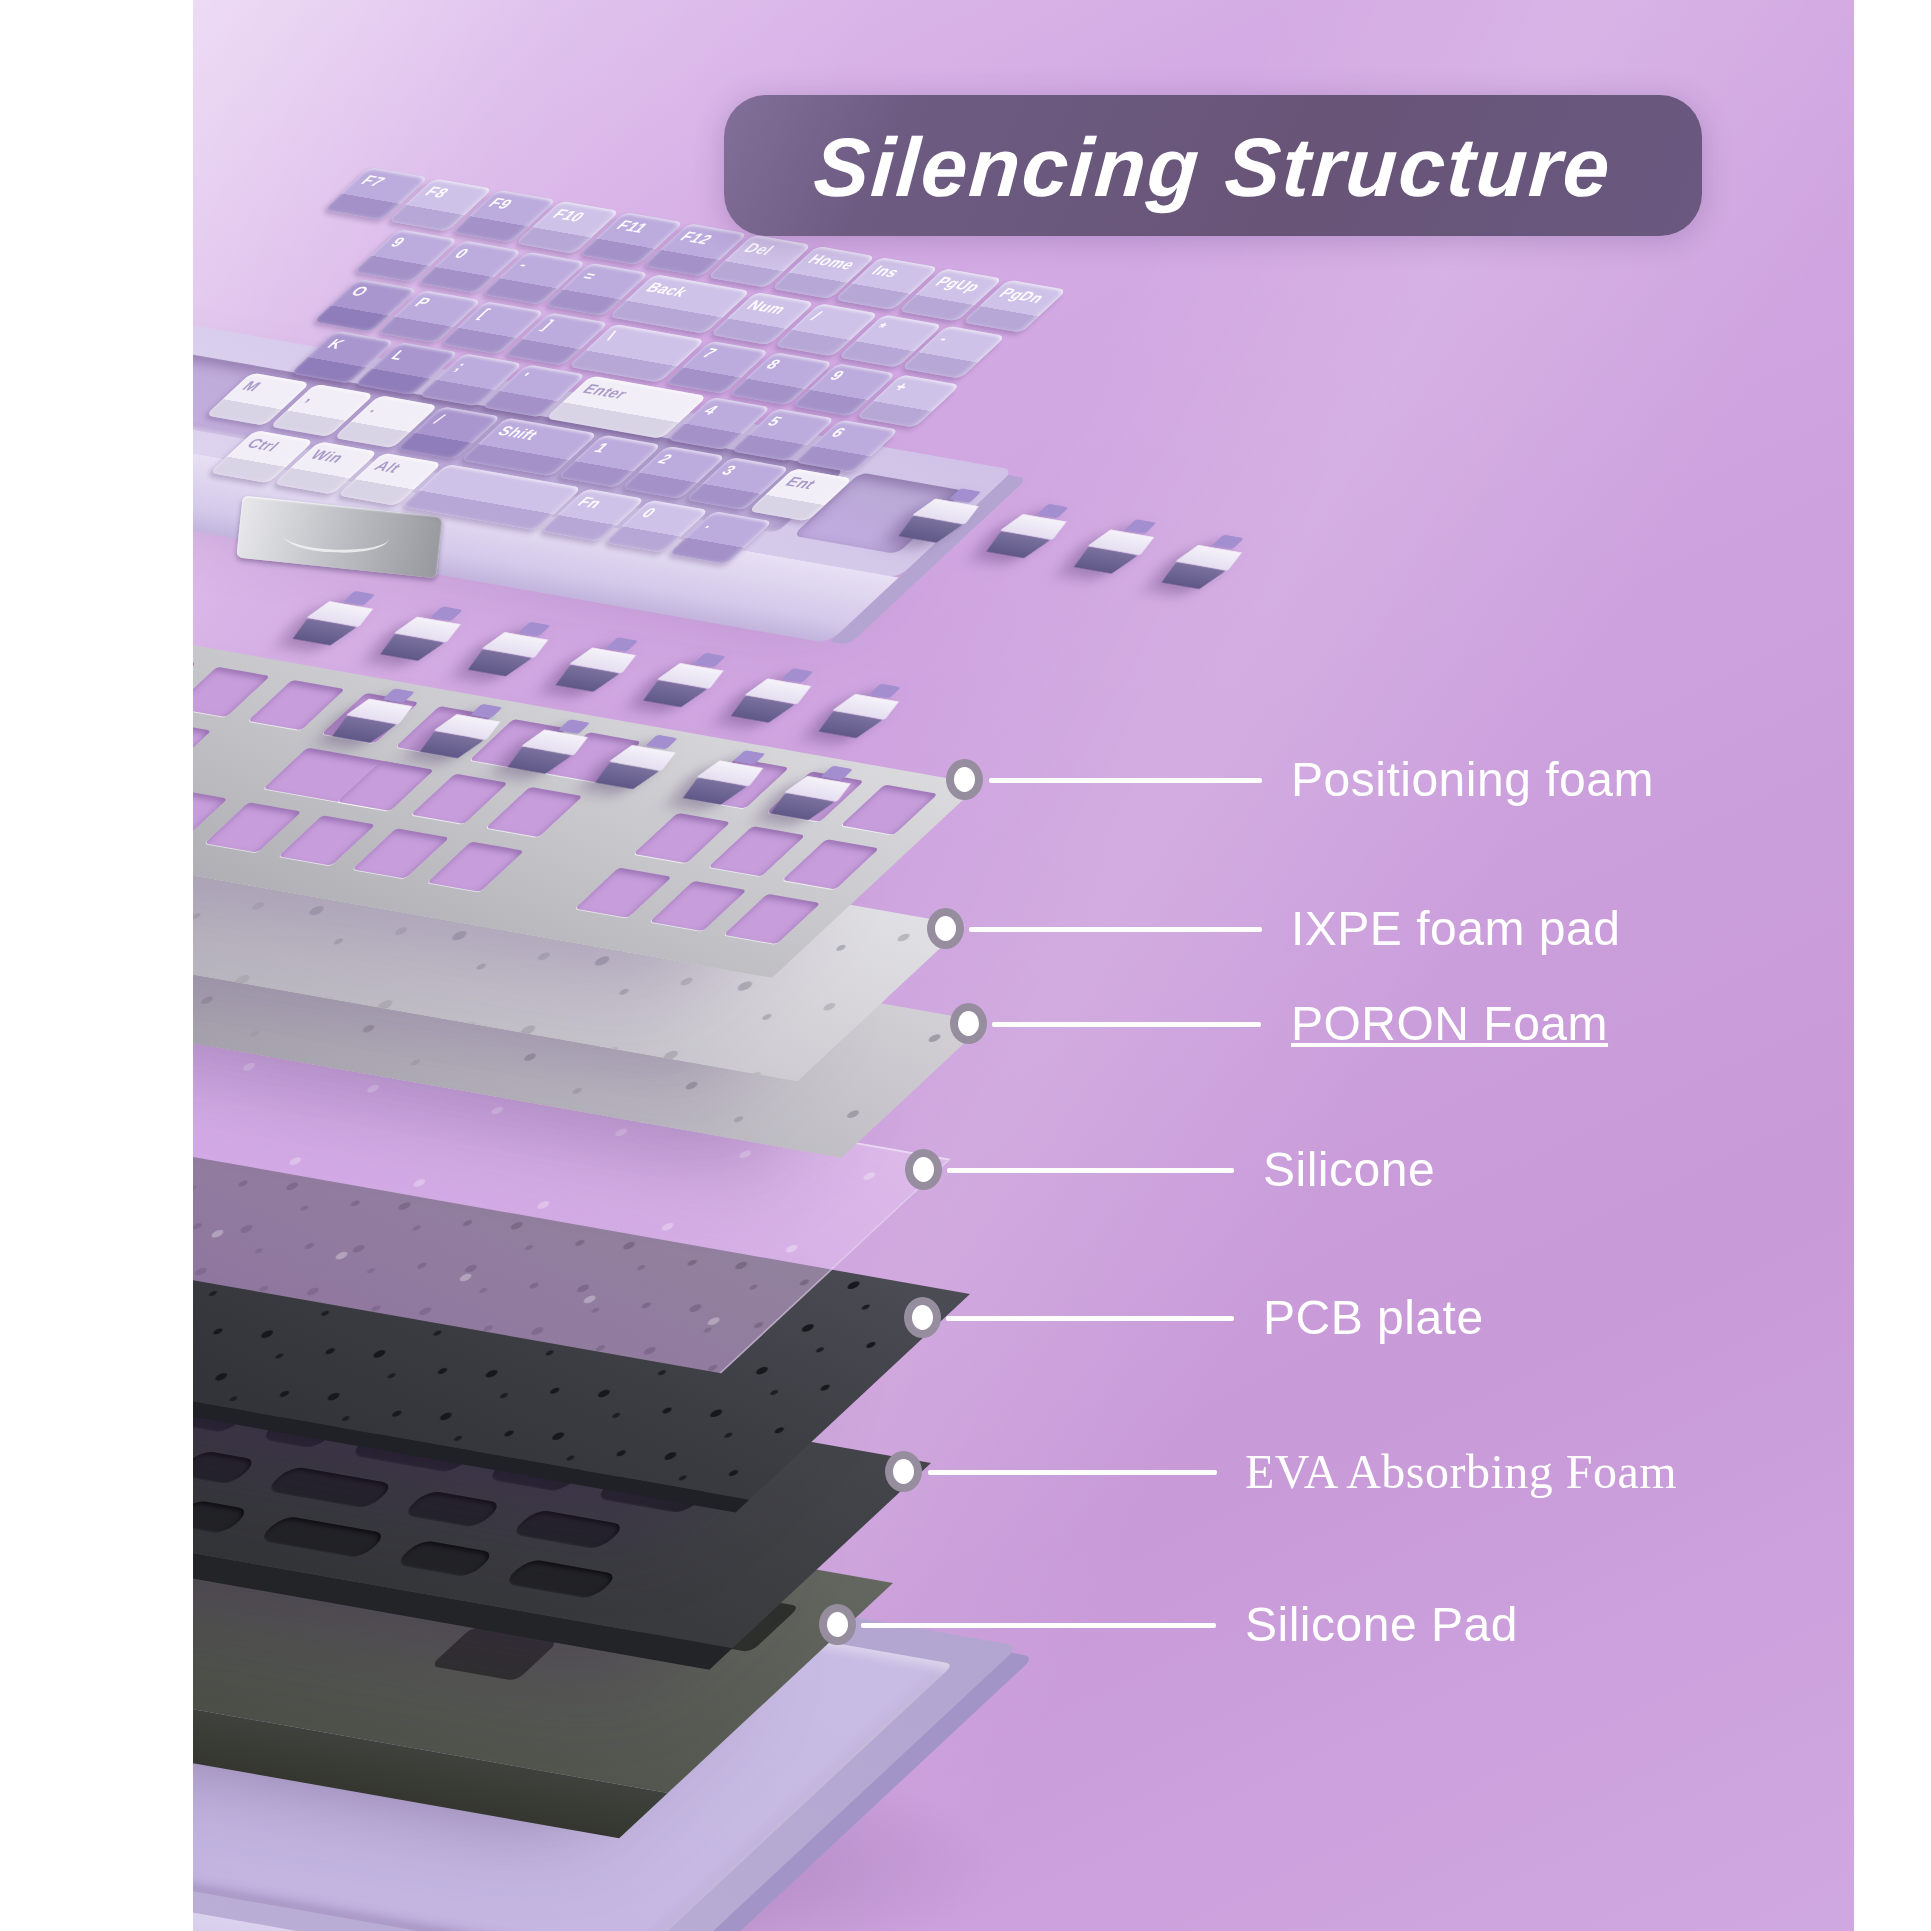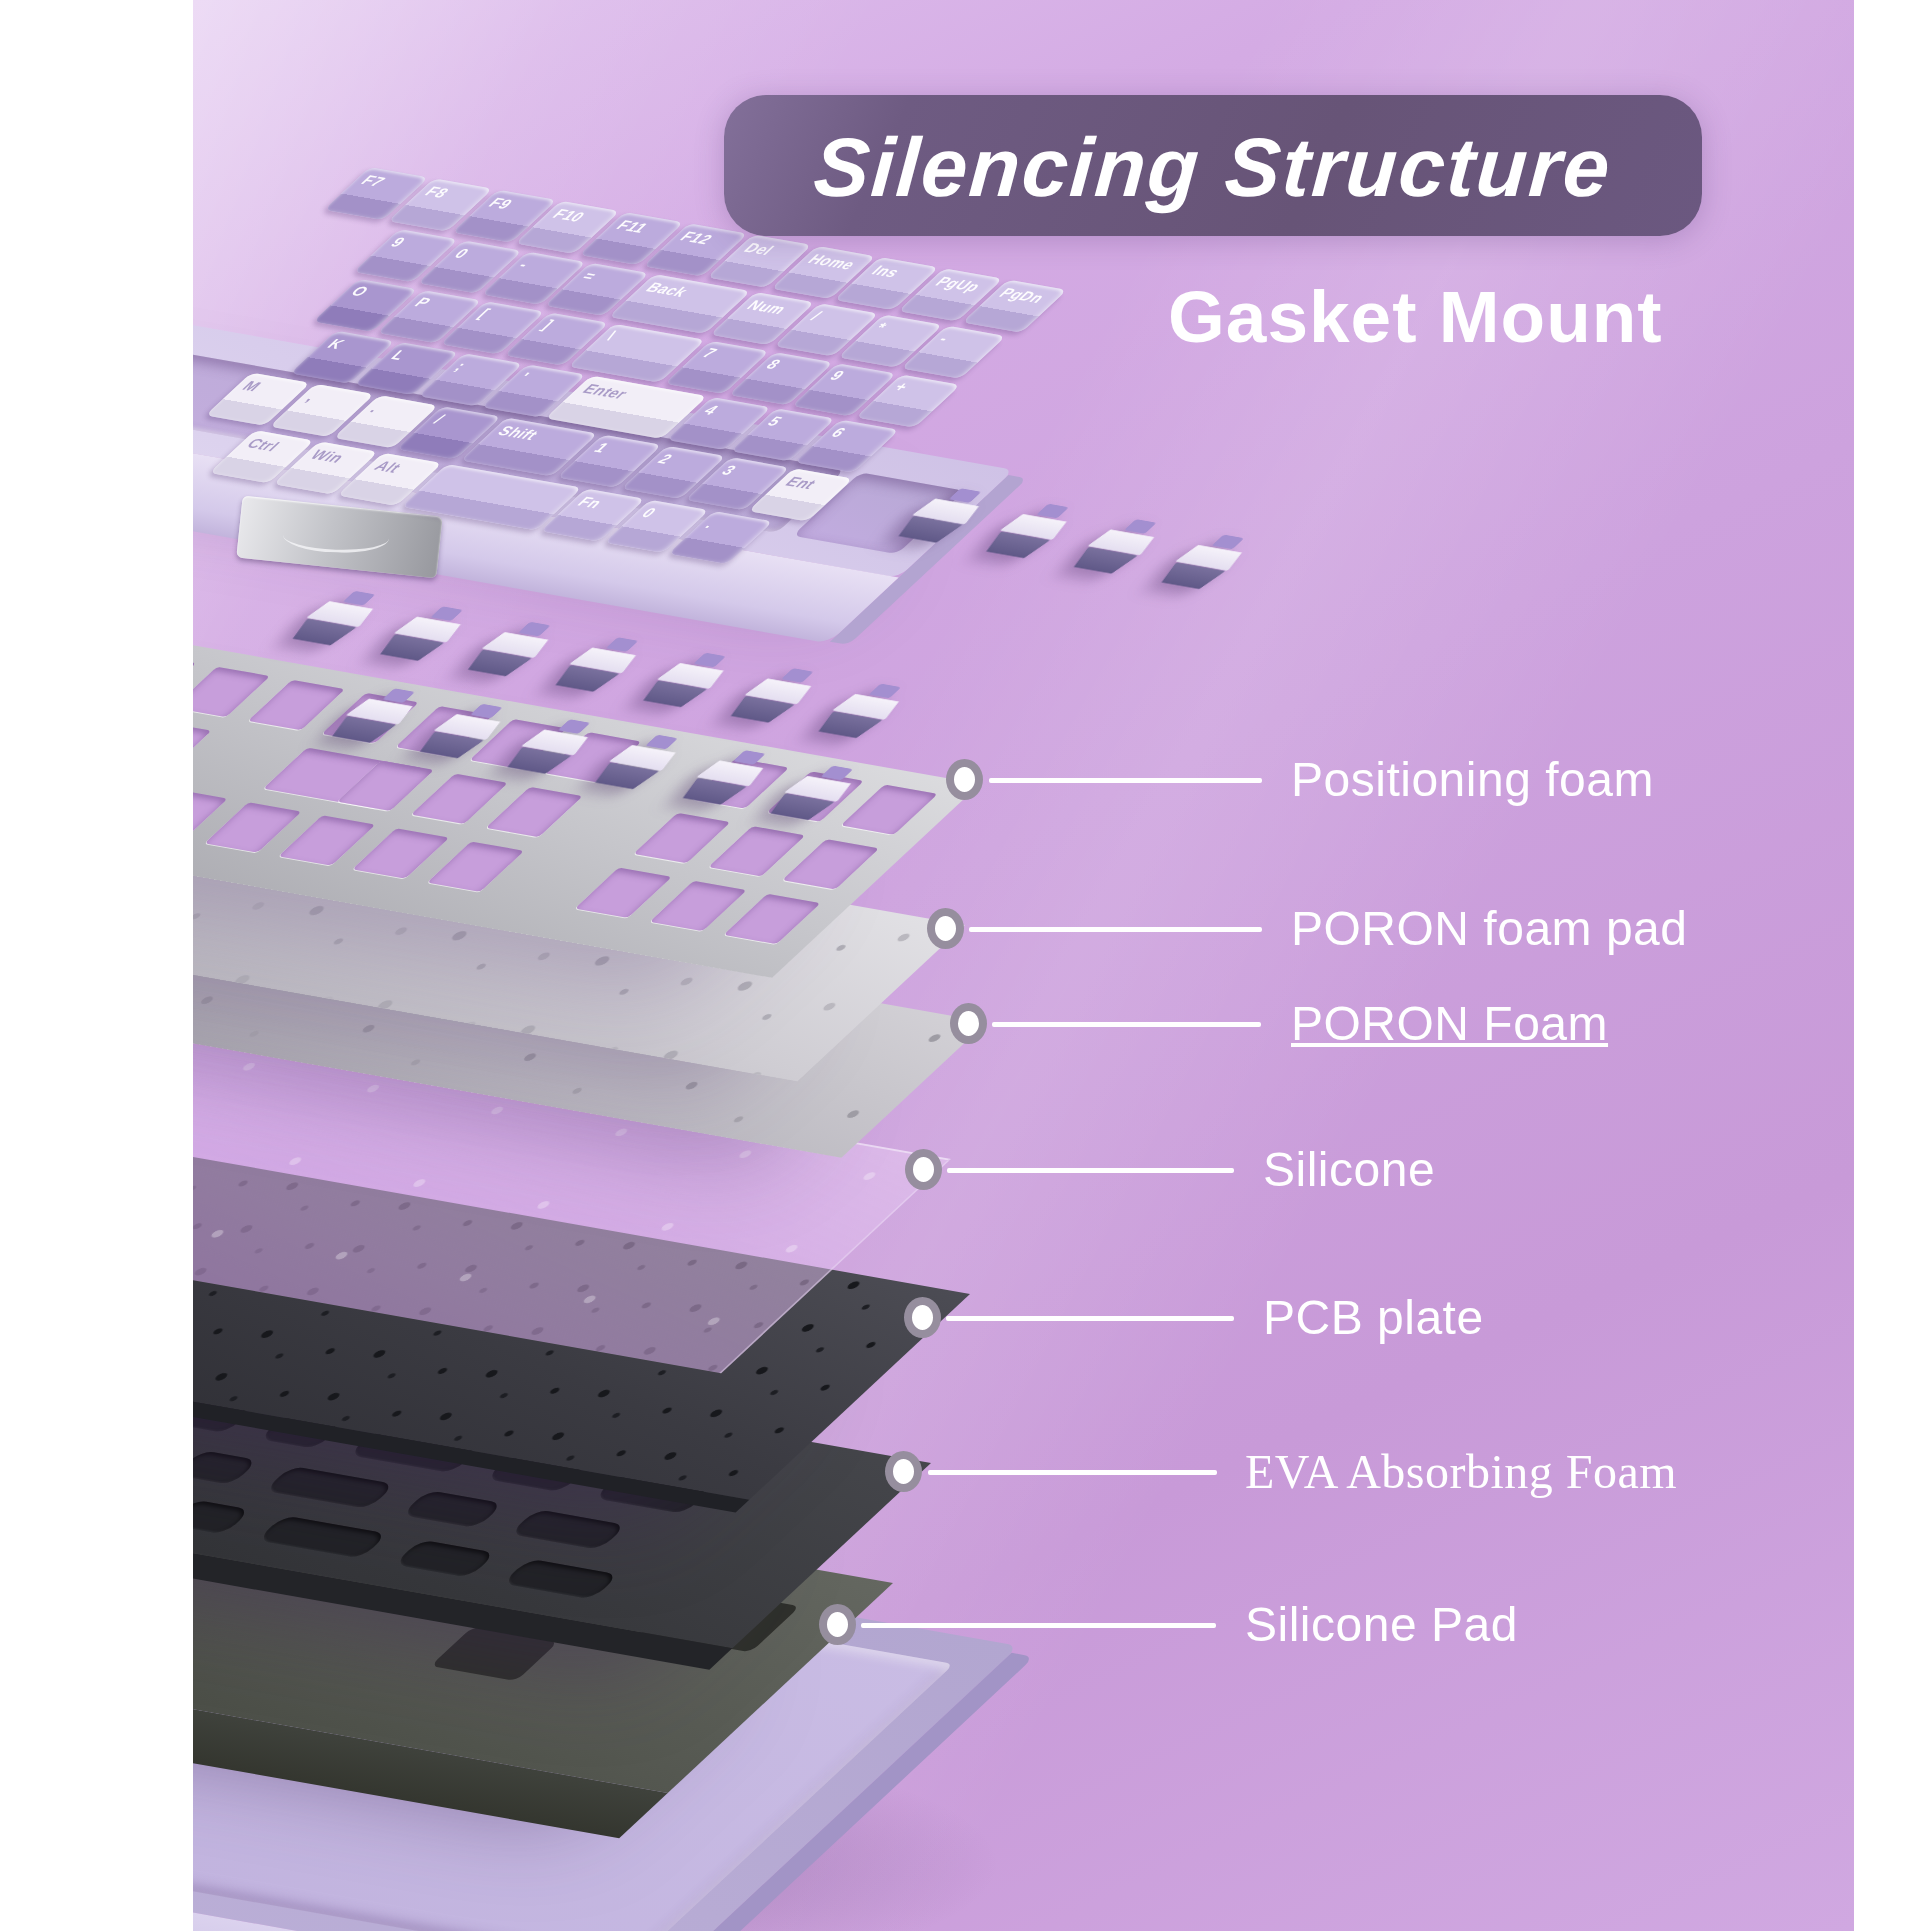--- a/index.html
+++ b/index.html
@@ -466,29 +466,28 @@
           </div>
           <div class="key k1" style="width: 60px;">
             <span>.</span>
           </div>
         </div>
       </div>
 
     <div id="banner">
       <div class="t">Silencing Structure</div>
     </div>
-    <div id="subtitle">Gasket Mount</div>
 
     <div id="callouts">
         <div class="c-dot" style="left: 753px; top: 759px;"></div>
         <div class="c-line" style="left: 796px; top: 778px; width: 273px;"></div>
         <div class="c-label" style="left: 1098px; top: 751px;">Positioning foam</div>
         <div class="c-dot" style="left: 734px; top: 908px;"></div>
         <div class="c-line" style="left: 776px; top: 927px; width: 293px;"></div>
-        <div class="c-label" style="left: 1098px; top: 900px;">PORON foam pad</div>
+        <div class="c-label" style="left: 1098px; top: 900px;">IXPE foam pad</div>
         <div class="c-dot" style="left: 757px; top: 1003px;"></div>
         <div class="c-line" style="left: 799px; top: 1022px; width: 269px;"></div>
         <div class="c-label" style="left: 1098px; top: 995px; text-decoration: underline;">PORON Foam</div>
         <div class="c-dot" style="left: 712px; top: 1149px;"></div>
         <div class="c-line" style="left: 754px; top: 1168px; width: 287px;"></div>
         <div class="c-label" style="left: 1070px; top: 1141px;">Silicone</div>
         <div class="c-dot" style="left: 711px; top: 1297px;"></div>
         <div class="c-line" style="left: 753px; top: 1316px; width: 288px;"></div>
         <div class="c-label" style="left: 1070px; top: 1289px;">PCB plate</div>
         <div class="c-dot" style="left: 692px; top: 1451px;"></div>

